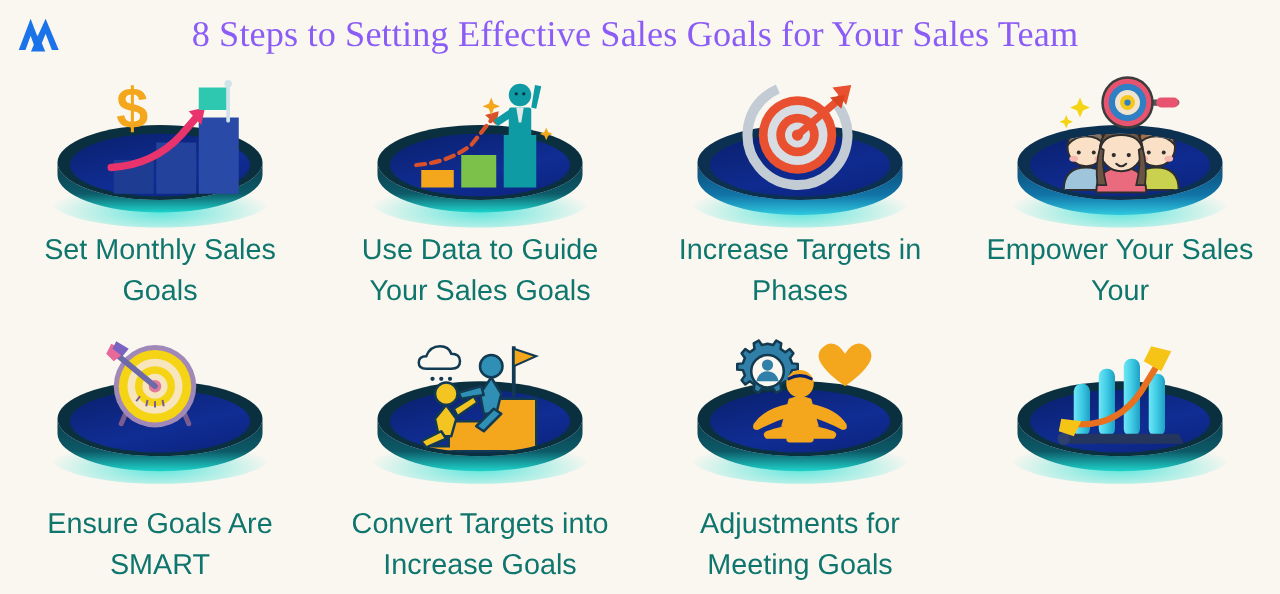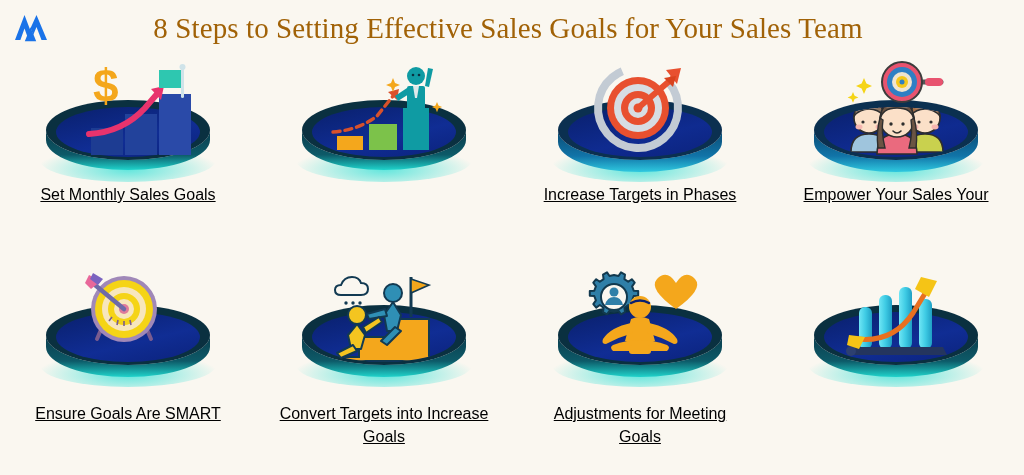--- a/index.html
+++ b/index.html
@@ -29,21 +29,21 @@
     flex: 0 0 42px;
     display: flex;
     align-items: center;
     justify-content: center;
   }
   .page-title {
     flex: 1 1 auto;
     text-align: center;
     font-family: "Liberation Serif", serif;
     font-size: 29px;
-    color: #a16207;
+    color: #8b5cf6;
     letter-spacing: 0.1px;
     padding-right: 60px;
     white-space: nowrap;
   }
 
   
   .grid {
     display: grid;
     grid-template-columns: repeat(4, 1fr);
     grid-template-rows: 205px 210px;
@@ -62,25 +62,24 @@
     height: 125px;
     position: relative;
     display: flex;
     align-items: flex-end;
     justify-content: center;
   }
   .step-label {
     margin-top: 2px;
     width: 215px;
     text-align: center;
-    font-size: 16px;
+    font-size: 23px;
     line-height: 1.45;
-    color: #000000;
+    color: #0f766e;
     font-family: "Liberation Sans", sans-serif;
-    text-decoration: underline;
   }
   .row2 .step-label { margin-top: 16px; }
 
   svg { display: block; overflow: visible; }
 </style>
 </head>
 <body>
 
 <div class="header">
   <div class="logo">
@@ -176,20 +175,21 @@
           <path d="M136 30 L139 12 L144 13 L140 31 Z"></path>
         </g>
         <path d="M124 30 L130 30 L128 42 L126 42 Z" fill="#dfe9ea"></path>
         <circle cx="124" cy="19" r="1.3" fill="#0a3040"></circle>
         <circle cx="130" cy="19" r="1.3" fill="#0a3040"></circle>
 
         <path d="M104 22 l2 5 5 2 -5 2 -2 5 -2 -5 -5 -2 5 -2 Z" fill="#f4a71c"></path>
         <path d="M148 46 l1.5 3.6 3.6 1.5 -3.6 1.5 -1.5 3.6 -1.5 -3.6 -3.6 -1.5 3.6 -1.5 Z" fill="#f4a71c"></path>
       </svg>
     </div>
+    <div class="step-label">Use Data to Guide Your Sales Goals</div>
   </div>
 
   <div class="cell row1">
     <div class="icon-wrap">
       <svg width="190" height="125" viewBox="0 0 190 125">
         <defs>
           <radialGradient id="glow3" cx="50%" cy="72%" r="52%">
             <stop offset="0%" stop-color="#30e0d6" stop-opacity="0.75"></stop>
             <stop offset="100%" stop-color="#30e0d6" stop-opacity="0"></stop>
           </radialGradient>

